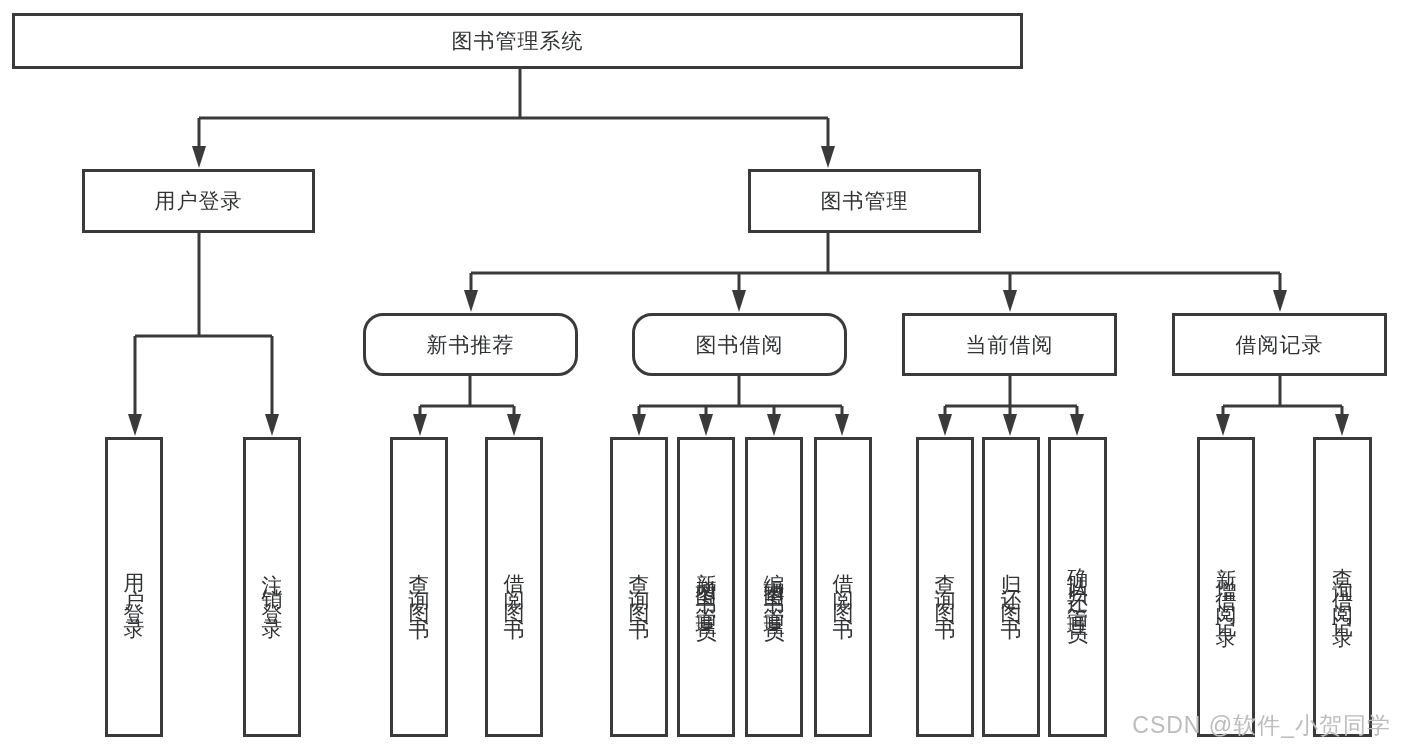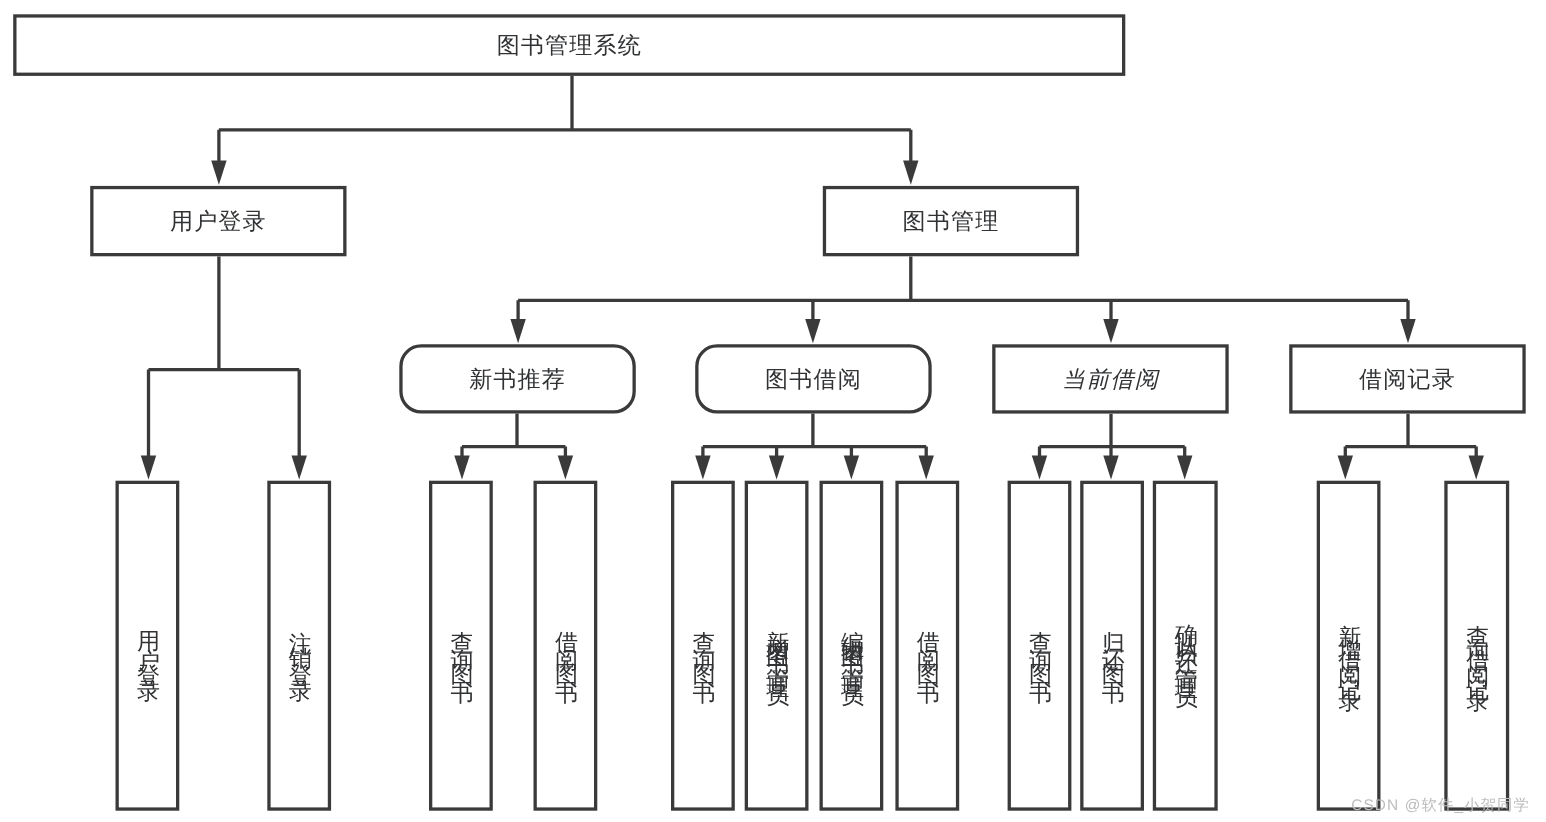--- a/index.html
+++ b/index.html
@@ -29,33 +29,33 @@
   .vt-4{letter-spacing:15px;}
   .vt-6{letter-spacing:12px;}
   .vt-9{letter-spacing:8px;}
   .vt-10{letter-spacing:7px;}
   
   .n-root{left:12px;top:13px;width:1011px;height:56px;}
   .n-user-login{left:82px;top:169px;width:233px;height:64px;}
   .n-book-mgmt{left:712px;top:169px;width:233px;height:64px;margin-left:36px;}
   .n-new-book{left:363px;top:313px;width:215px;height:63px;border-radius:20px;}
   .n-book-borrow{left:632px;top:313px;width:215px;height:63px;border-radius:20px;}
-  .n-current-borrow{left:902px;top:313px;width:215px;height:63px;font-style:italic;}
+  .n-current-borrow{left:902px;top:313px;width:215px;height:63px;}
   .n-borrow-records{left:1172px;top:313px;width:215px;height:63px;font-family:Liberation Mono, monospace;}
   .leaf{top:437px;width:58px;height:300px;}
   .p-1{left:105px;} .p-2{left:243px;}
   .p-3{left:390px;} .p-4{left:485px;}
   .p-5{left:610px;} .p-6{left:677px;} .p-7{left:745px;} .p-8{left:814px;}
   .p-9{left:916px;} .p-10{left:982px;} .p-11{left:1048px;width:59px;}
   .p-12{left:1197px;} .p-13{left:1313px;width:59px;}
   #watermark{
     position:absolute;
     right:14px;bottom:6px;
     color:#bcbcbc;
-    font-size:14px;
+    font-size:23px;
     letter-spacing:1px;
     white-space:nowrap;
   }
 </style>
 </head>
 <body>
 
 <div id="canvas">
 
   <svg id="connectors" viewBox="0 0 1405 747" xmlns="http://www.w3.org/2000/svg">

